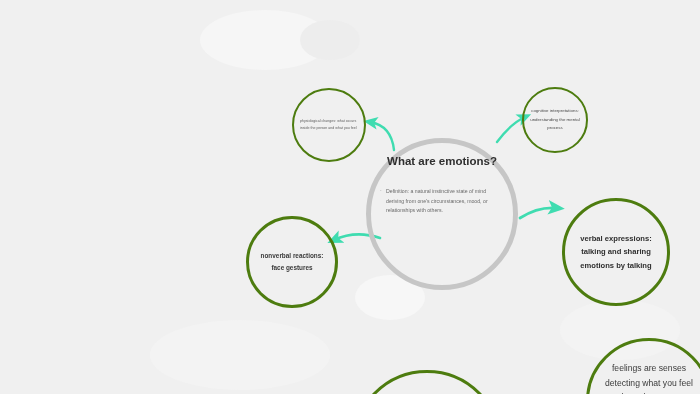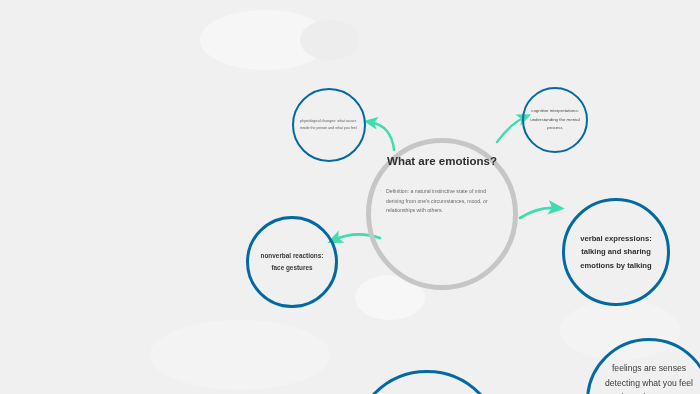--- a/index.html
+++ b/index.html
@@ -38,21 +38,21 @@
     color: #3b3b3b;
     letter-spacing: -0.2px;
     white-space: nowrap;
   }
 
   
   .node {
     position: absolute;
     border-radius: 50%;
     box-sizing: border-box;
-    border: 3px solid #0369a1;
+    border: 3px solid #4d7c0f;
     display: flex;
     flex-direction: column;
     align-items: center;
     justify-content: center;
     text-align: center;
     color: #3c3c3c;
   }
 
   
   #node-main {

